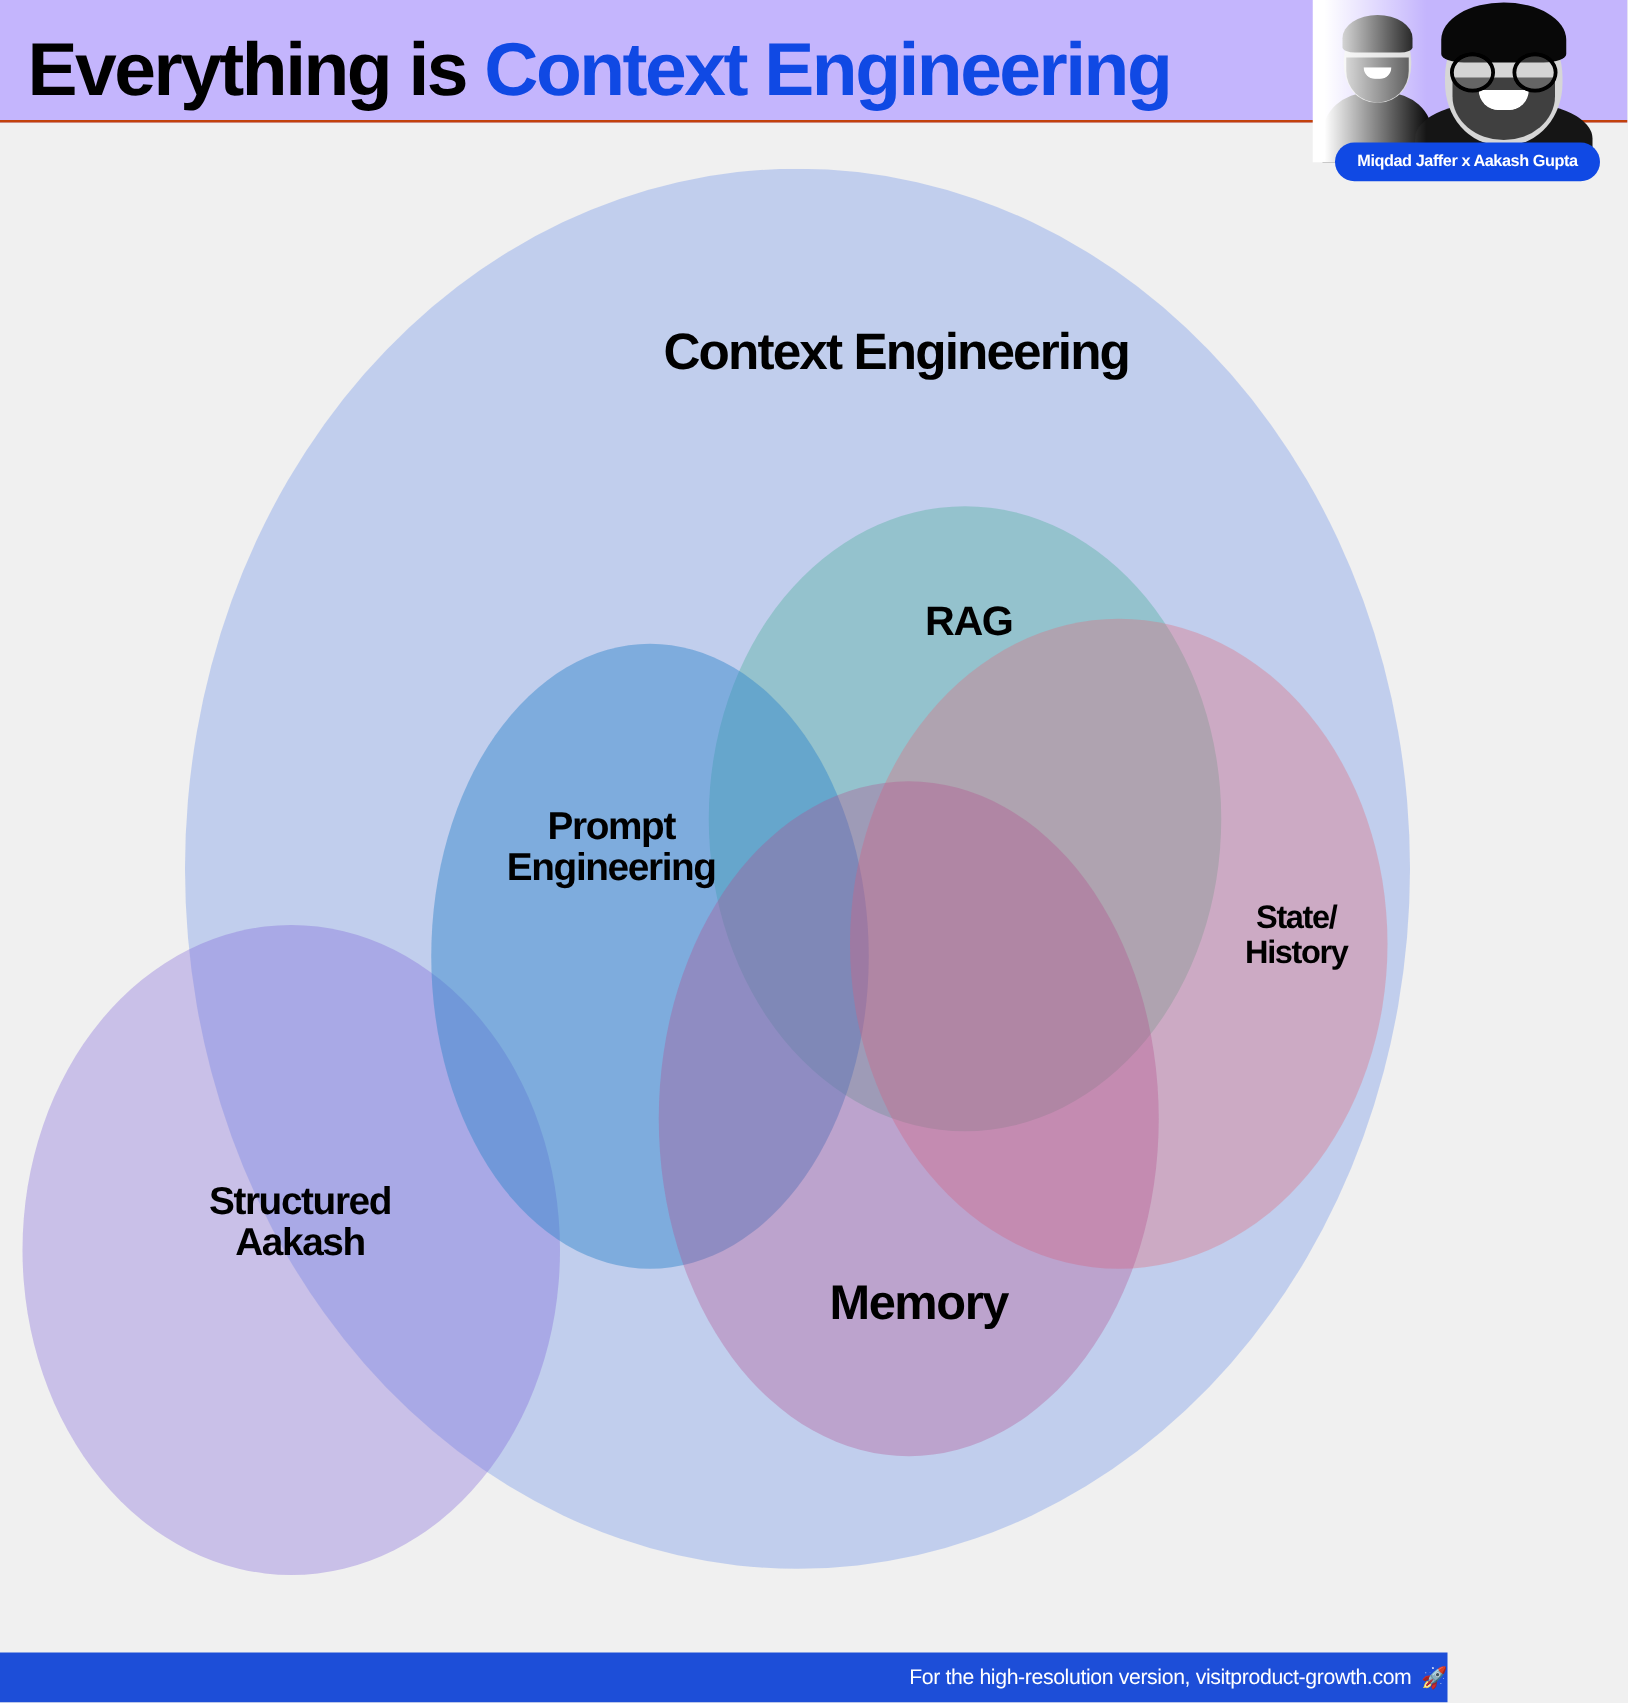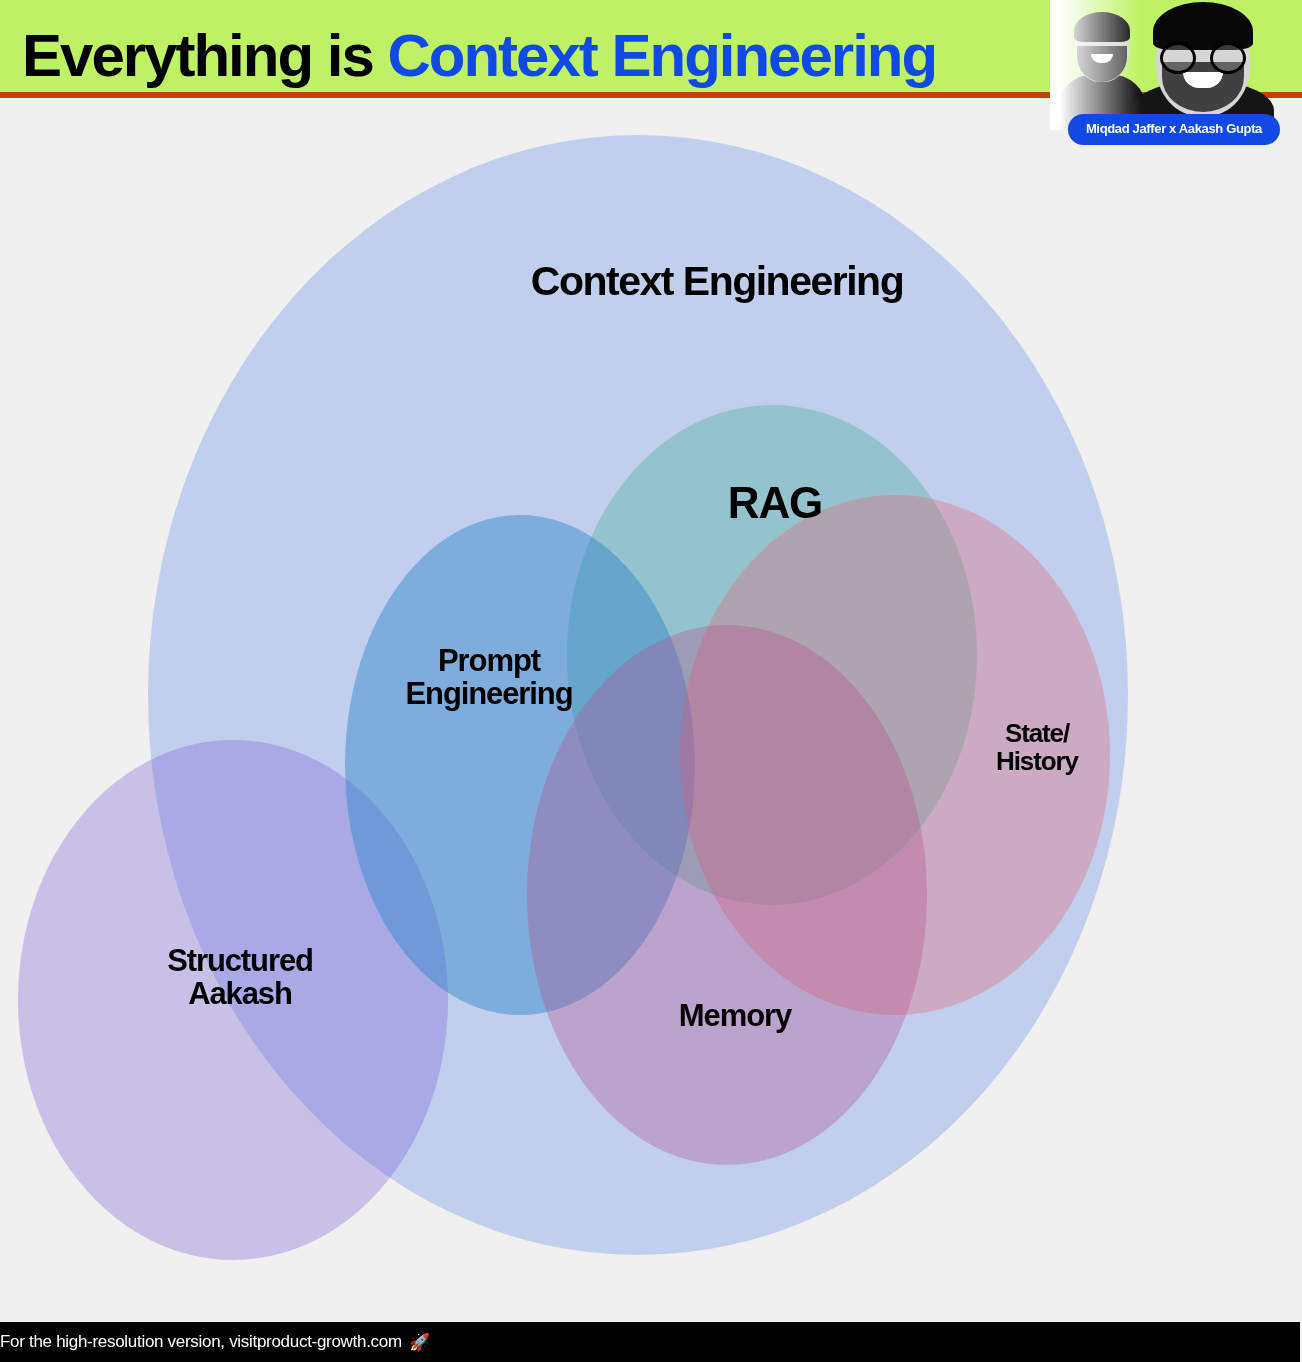--- a/index.html
+++ b/index.html
@@ -17,22 +17,22 @@
     width: 1302px;
     height: 1362px;
     background: #f0f0f0;
   }
 
   
   .header {
     position: relative;
     width: 1302px;
     height: 98px;
-    background: #bef264;
-    border-bottom: 6px solid #c2410c;
+    background: #c4b5fd;
+    border-bottom: 2px solid #c2410c;
     overflow: visible;
   }
 
   .header-title {
     position: absolute;
     left: 22px;
     top: 26px;
     font-size: 60px;
     font-weight: 700;
     letter-spacing: -2.0px;
@@ -151,37 +151,37 @@
     color: #000000;
     font-weight: 700;
     letter-spacing: -1.1px;
     line-height: 1.06;
     text-align: center;
     white-space: pre-line;
     pointer-events: none;
   }
 
   .lbl-context   { left: 447px; top: 125px; width: 540px; font-size: 41px; letter-spacing: -1.5px; }
-  .lbl-rag       { left: 650px; top: 345px; width: 250px; font-size: 44px; }
+  .lbl-rag       { left: 650px; top: 345px; width: 250px; font-size: 33px; }
   .lbl-prompt    { left: 344px; top: 510px; width: 290px; font-size: 31px; }
   .lbl-state     { left: 922px; top: 585px; width: 230px; font-size: 26px; }
   .lbl-structured{ left: 100px; top: 810px; width: 280px; font-size: 31px; }
-  .lbl-memory    { left: 620px; top: 865px; width: 230px; font-size: 31px; }
+  .lbl-memory    { left: 620px; top: 887px; width: 230px; font-size: 39px; }
 
   
   .footer {
     position: absolute;
     left: 0;
     bottom: 0;
-    width: 1300px;
+    width: 1158px;
     height: 40px;
-    background: #000000;
+    background: #1d4ed8;
     display: flex;
     align-items: center;
-    justify-content: flex-start;
+    justify-content: flex-end;
     color: #ffffff;
     font-size: 17px;
     letter-spacing: -0.3px;
   }
   .footer .strong { font-weight: 400; }
   .footer .rocket { margin-left: 8px; font-size: 17px; }
 </style>
 </head>
 <body>
 

